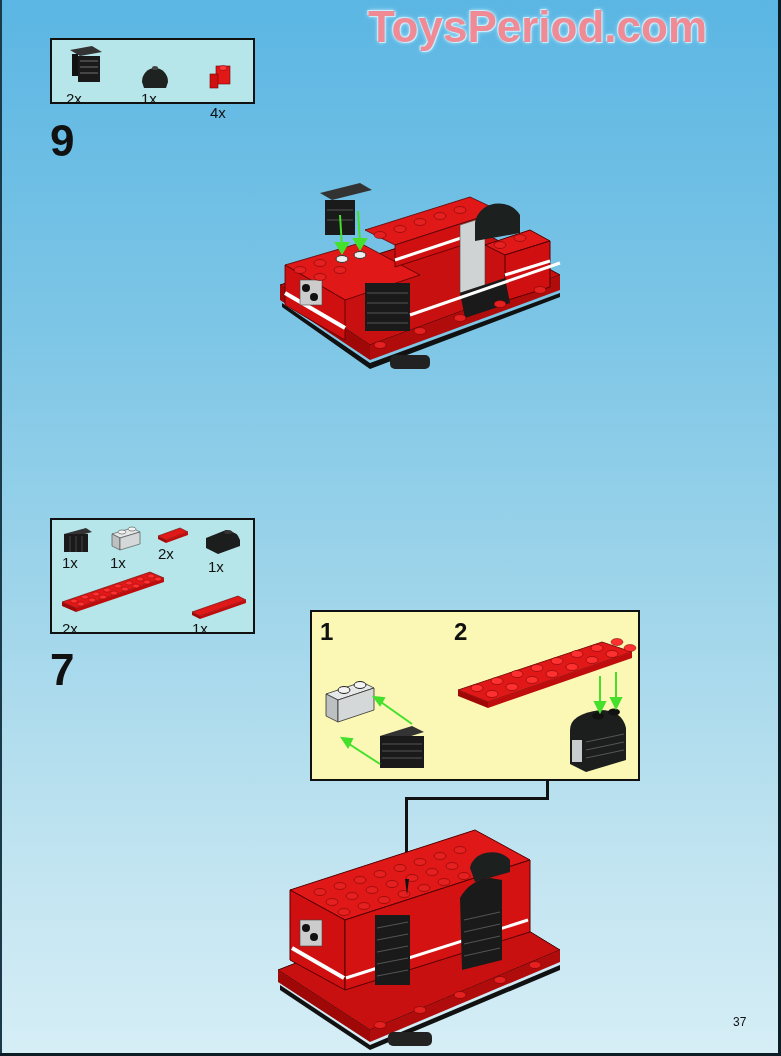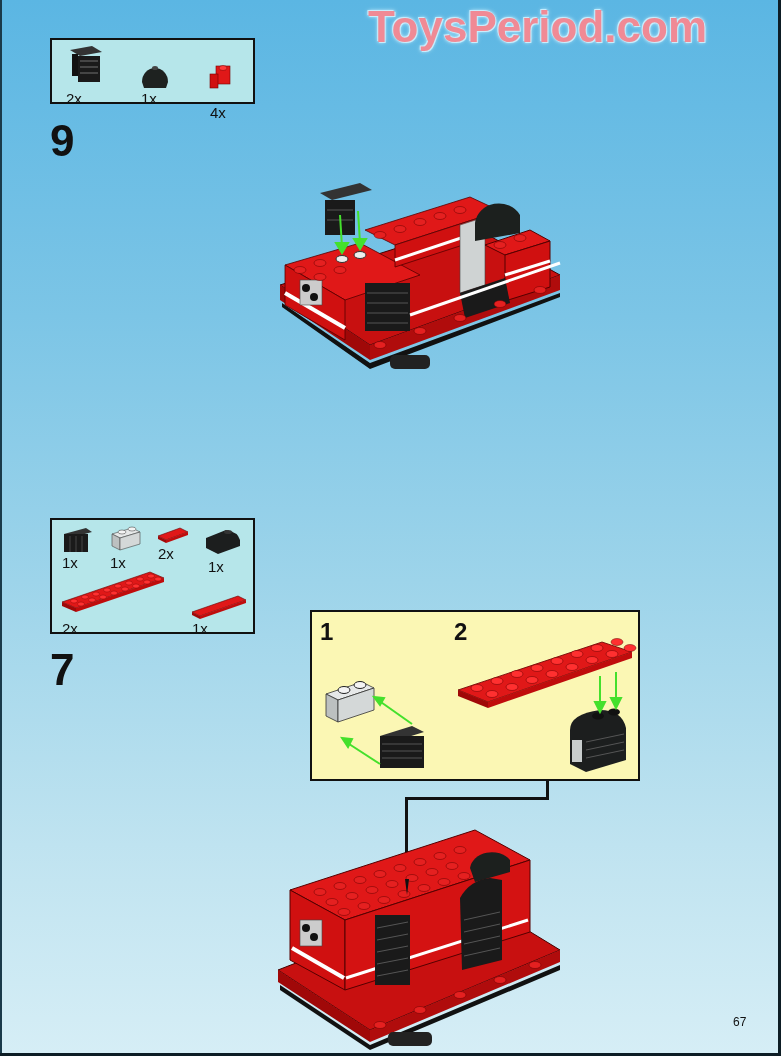--- a/index.html
+++ b/index.html
@@ -332,13 +332,13 @@
     <ellipse cx="110" cy="205" rx="6" ry="3.5"></ellipse>
       <ellipse cx="150" cy="190" rx="6" ry="3.5"></ellipse>
       <ellipse cx="190" cy="175" rx="6" ry="3.5"></ellipse>
       <ellipse cx="230" cy="160" rx="6" ry="3.5"></ellipse>
       <ellipse cx="265" cy="145" rx="6" ry="3.5"></ellipse>
   </g>
 
   <polygon points="135,59 139,59 137,75" fill="#111"></polygon>
 </svg>
 
-<div class="page-num">67</div>
+<div class="page-num">37</div>
 
 </body></html>

